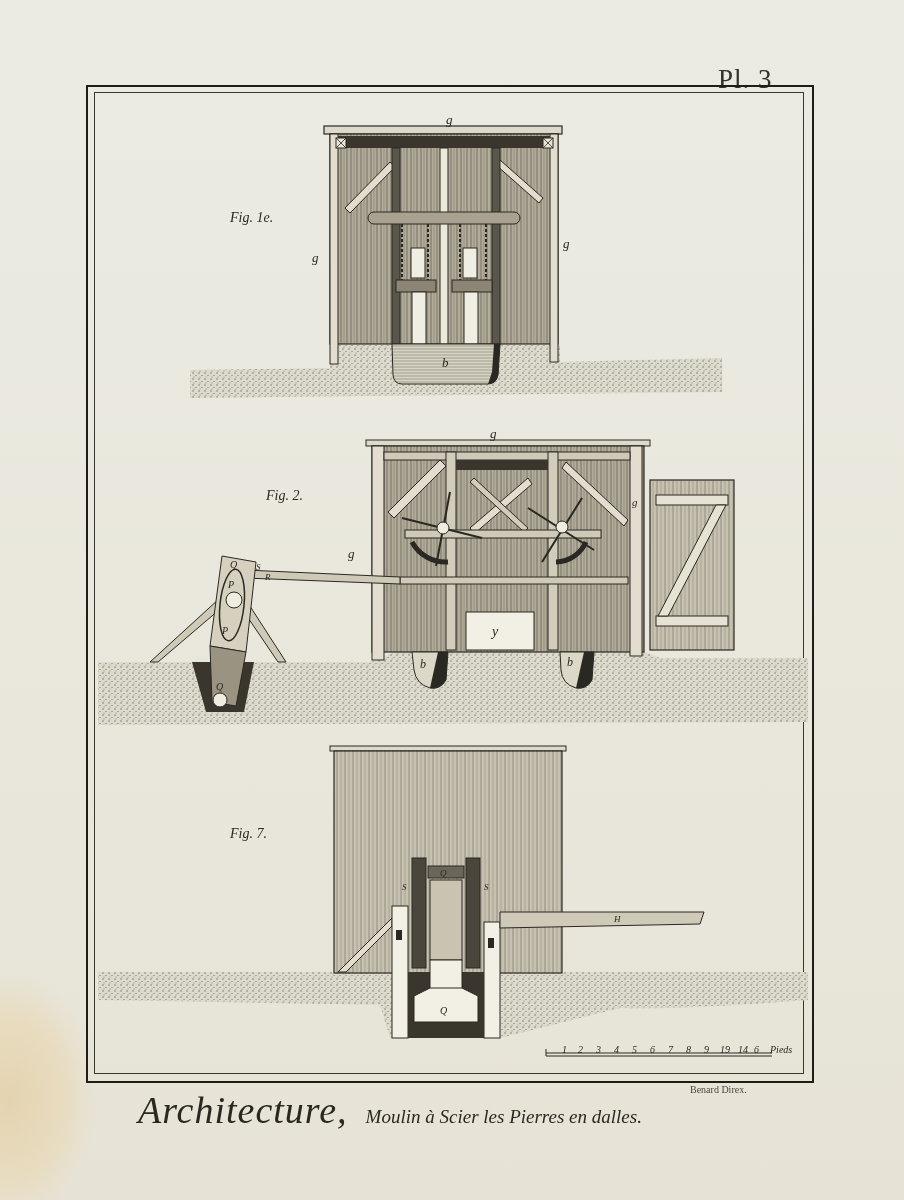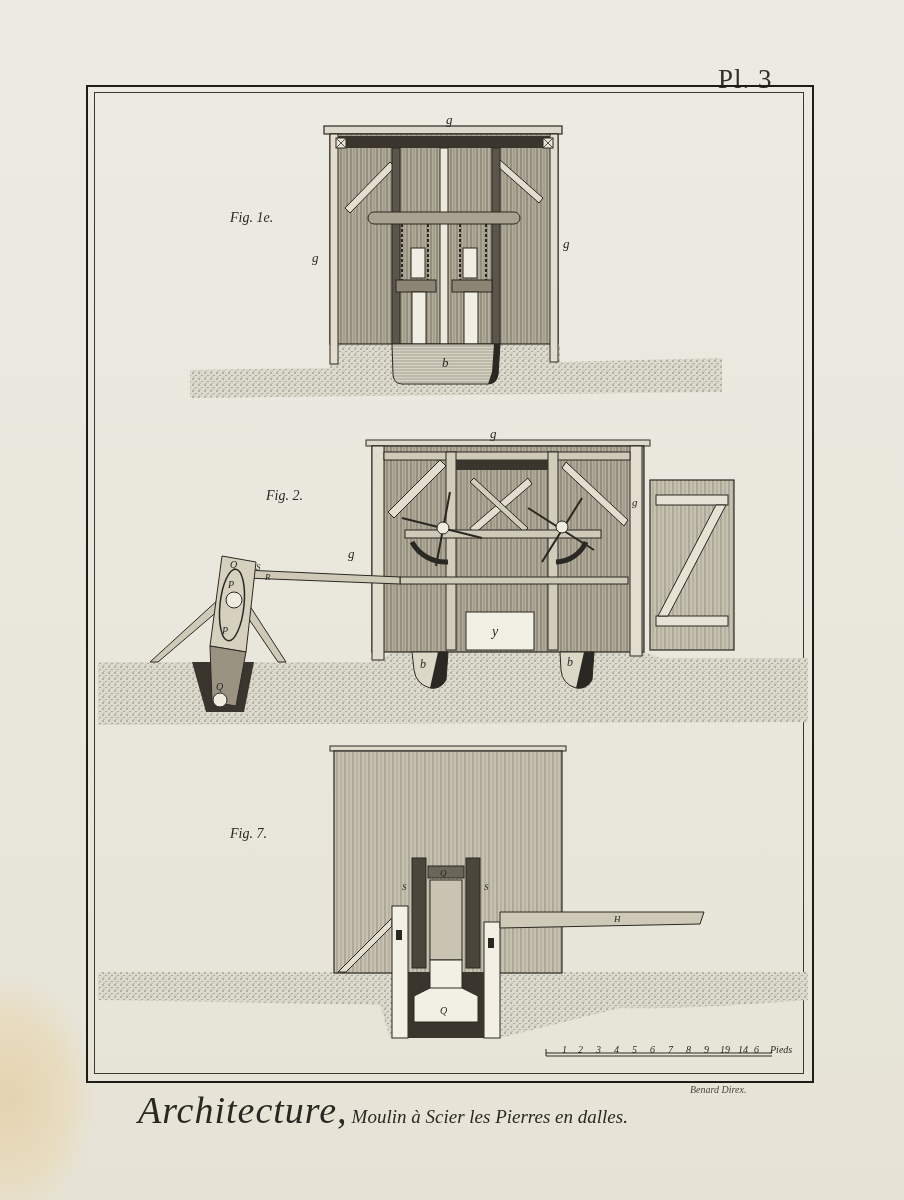--- a/index.html
+++ b/index.html
@@ -16,22 +16,22 @@
                  border:2.5px solid #1f1d18; }
   .frame-inner { position:absolute; left:94px; top:92px; width:708px; height:980px;
                  border:1px solid #3a372f; }
   svg.plate { position:absolute; left:0; top:0; }
   .fig-label { position:absolute; font-family:Liberation Serif, serif; font-style:italic;
                font-size:14px; color:#2a2822;margin-top:6px; }
   .title { position:absolute; left:90px; top:1088px; white-space:nowrap; }
   .title .main { font-family:"Liberation Serif", serif; font-style:italic; font-size:38px;
                  letter-spacing:1px; color:#2a2822;margin-left:48px; }
   .title .sub { font-family:"Liberation Serif", serif; font-style:italic; font-size:19px;
-                color:#2a2822; margin-left:4px; }
-  .engraver { position:absolute; left:690px; top:1084px; font-style:italic; font-size:10px;
+                color:#2a2822; margin-left:18px; }
+  .engraver { position:absolute; left:690px; top:1084px; font-size:10px;
               font-family:"Liberation Serif", serif; color:#4a473e; }
   .letter { font-family:"Liberation Serif", serif; font-style:italic; fill:#2a2822; }
 </style>
 </head>
 <body>
 
 <div class="paper"></div>
 <div class="stain"></div>
 
 <div class="plate-no">Pl. 3</div>

